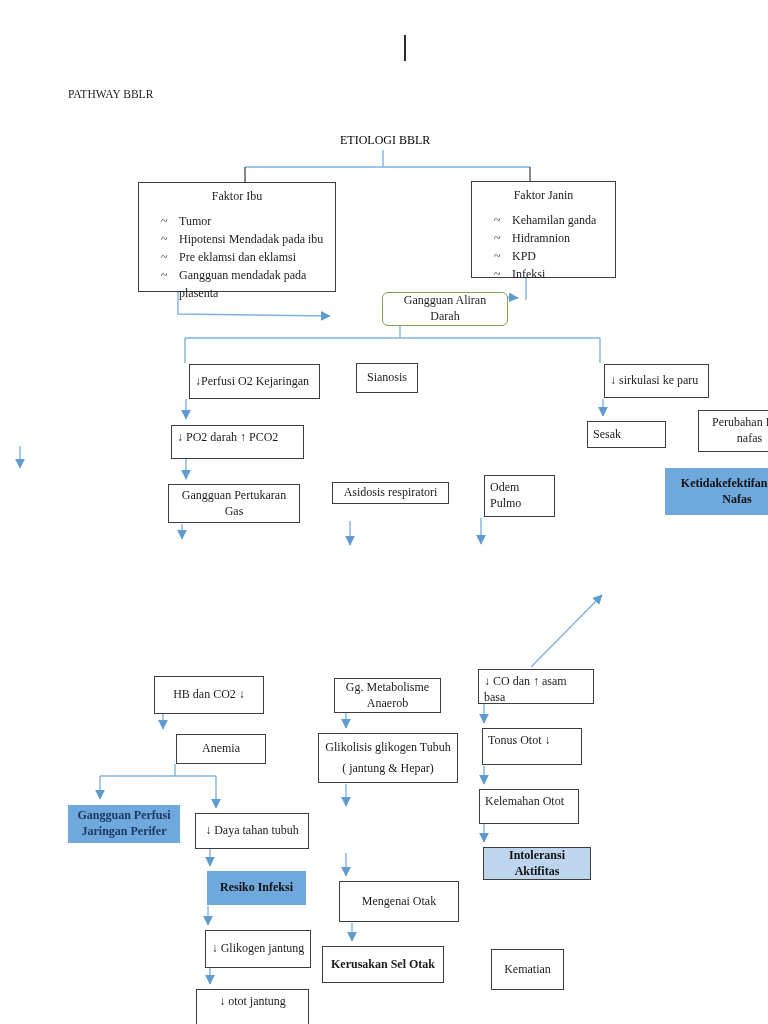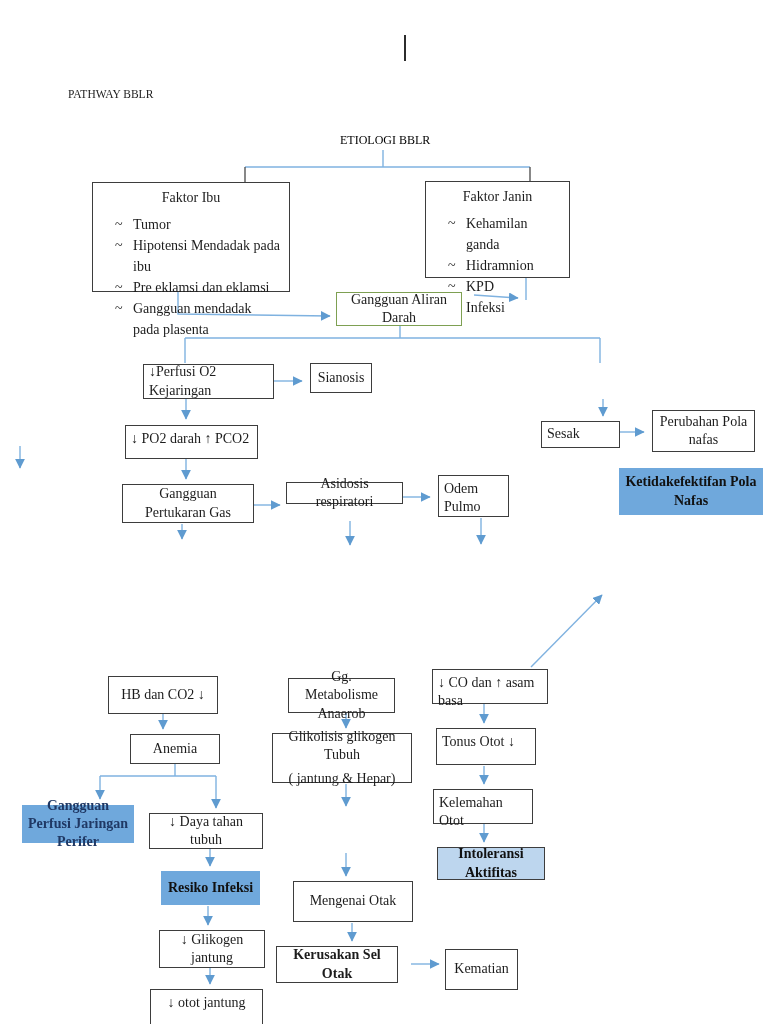--- a/index.html
+++ b/index.html
@@ -2,26 +2,26 @@
 <html><head>
 <meta charset="utf-8">
 <style>
   html,body { margin:0; padding:0; }
   body { width:768px; height:1024px; background:#ffffff; overflow:hidden;
          font-family:"Liberation Serif", serif; }
   #page { position:relative; width:768px; height:1024px; background:#fff; }
 
   .box { position:absolute; box-sizing:border-box; background:#fff;
          border:1.5px solid #3d3d3d; color:#1c1c1c;
-         font-size:14px; line-height:1.3; text-align:center;
+         font-size:12px; line-height:1.3; text-align:center;
          display:flex; align-items:center; justify-content:center;
-         padding:2px 5px; }
+         padding:2px 5px;margin-left:46px; }
   .align-left  { justify-content:flex-start; text-align:left; }
   .align-top   { align-items:flex-start; padding-top:4px; }
-  .green       { border-color:#7ea052; border-width:1.5px; }
+  .green       { border-color:#7ea052; border-width:1.5px;border-radius:6px; }
   .fill-blue   { background:#6fa8dc; border:none; font-weight:bold; color:#111; }
   .fill-blue.navy { color:#1f3864; }
   .fill-lightblue { background:#bdd6ee; border:1.5px solid #3d3d3d;
                     font-weight:bold; color:#111; }
 
   .factor-box { flex-direction:column; align-items:stretch; justify-content:flex-start;
                 padding:6px 8px 4px; }
   .factor-title { text-align:center; margin-bottom:7px; }
   .factor-list { list-style:none; margin:0; padding:0 0 0 14px; text-align:left; }
   .factor-list li { display:flex; line-height:1.5; }
@@ -157,20 +157,21 @@
   <div class="box" style="left:310px; top:363px; width:62px; height:30px;">Sianosis</div>
 
   <div class="box align-left align-top" style="left:125px; top:425px; width:133px; height:34px;">↓ PO2 darah ↑ PCO2</div>
 
   <div class="box" style="left:122px; top:484px; width:132px; height:39px;">Gangguan Pertukaran Gas</div>
 
   <div class="box" style="left:286px; top:482px; width:117px; height:22px;">Asidosis respiratori</div>
 
   <div class="box align-left align-top" style="left:438px; top:475px; width:71px; height:42px;">Odem Pulmo</div>
 
+  <div class="box align-left" style="left:558px; top:364px; width:105px; height:34px;">↓ sirkulasi ke paru</div>
 
   <div class="box align-left" style="left:541px; top:421px; width:79px; height:27px;">Sesak</div>
 
   <div class="box" style="left:652px; top:410px; width:103px; height:42px;">Perubahan Pola nafas</div>
 
   <div class="box fill-blue" style="left:619px; top:468px; width:144px; height:47px;">Ketidakefektifan Pola Nafas</div>
 
   <div class="box" style="left:108px; top:676px; width:110px; height:38px;">HB dan CO2 ↓</div>
 
   <div class="box" style="left:130px; top:734px; width:90px; height:30px;">Anemia</div>

